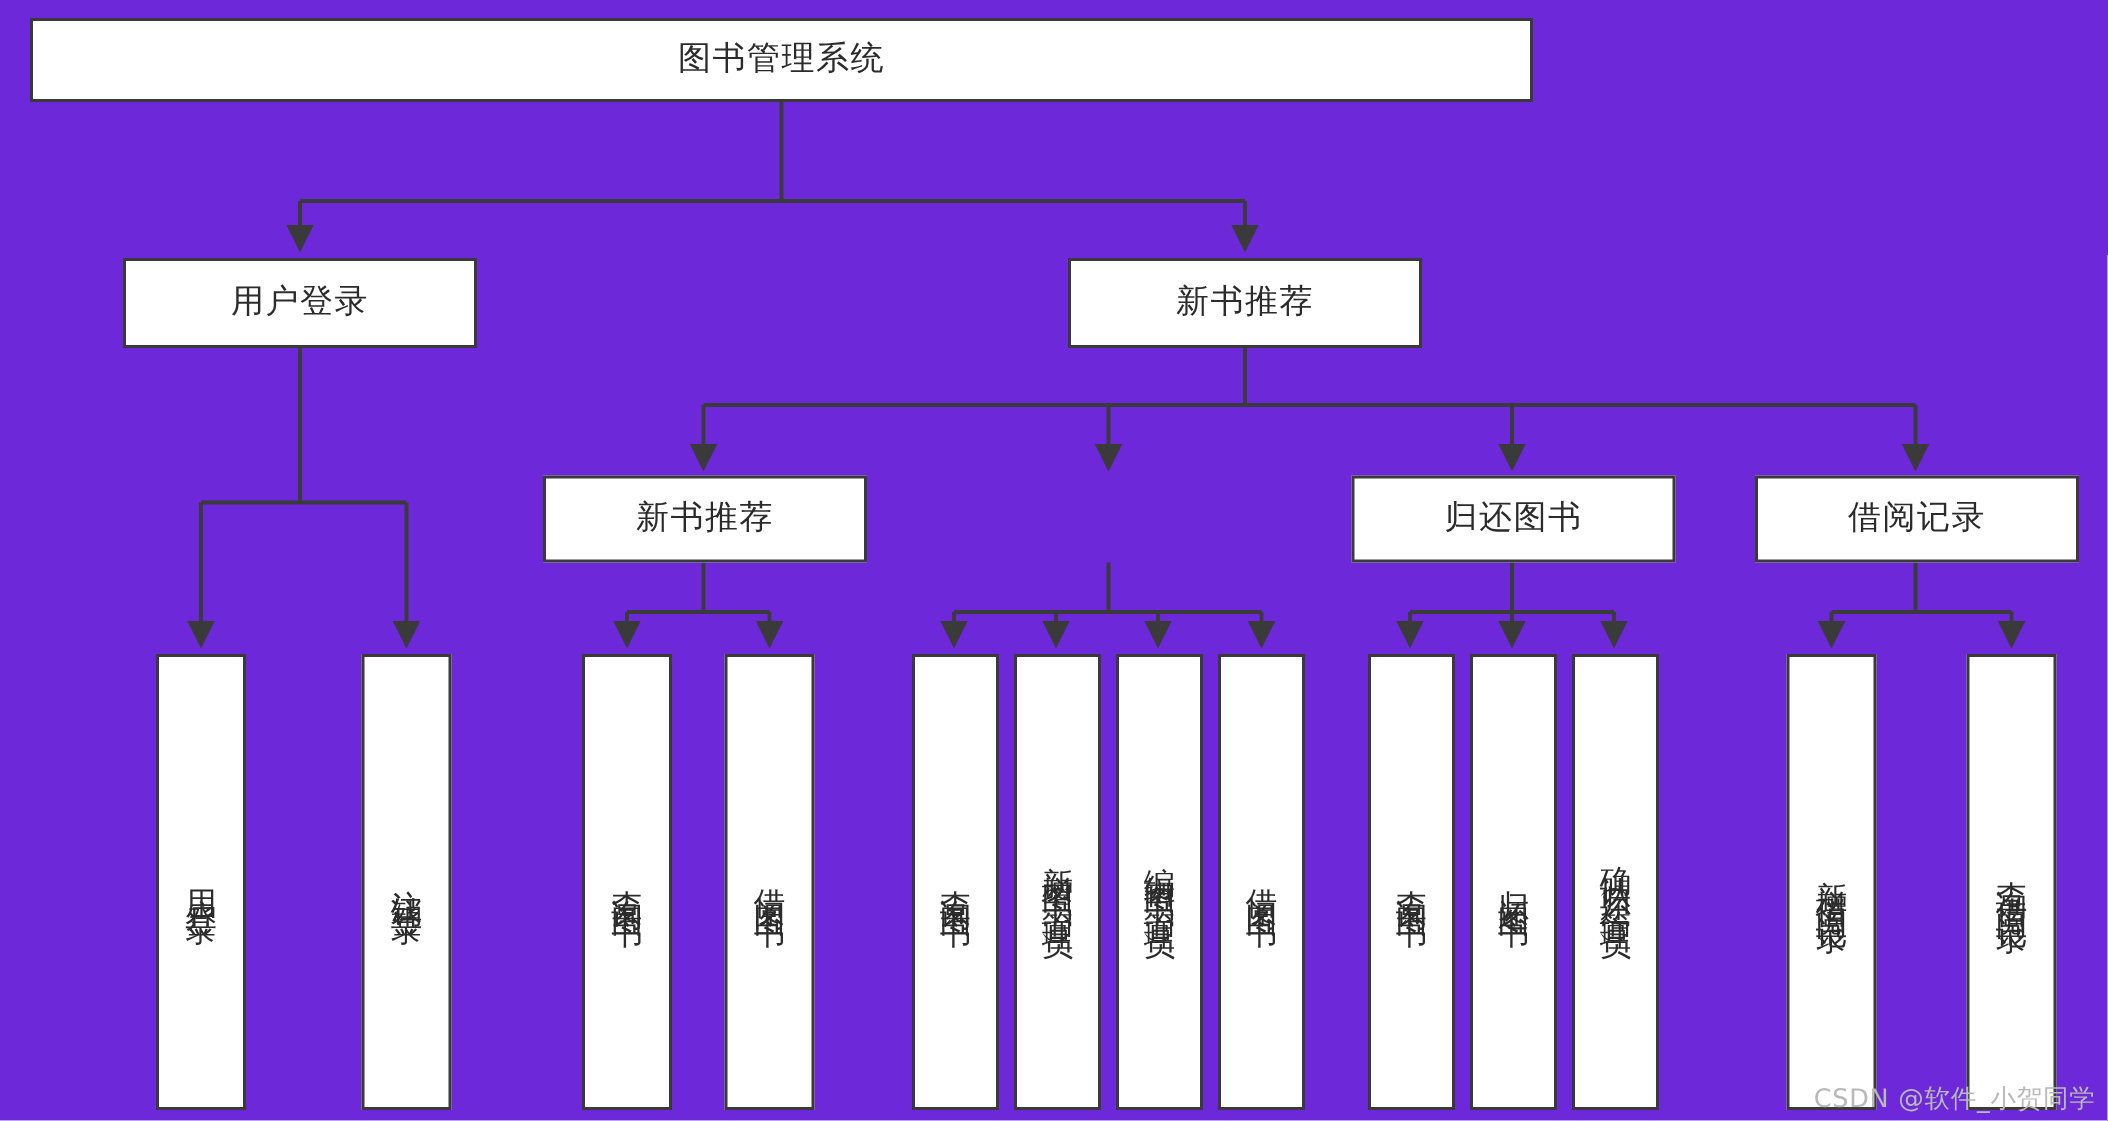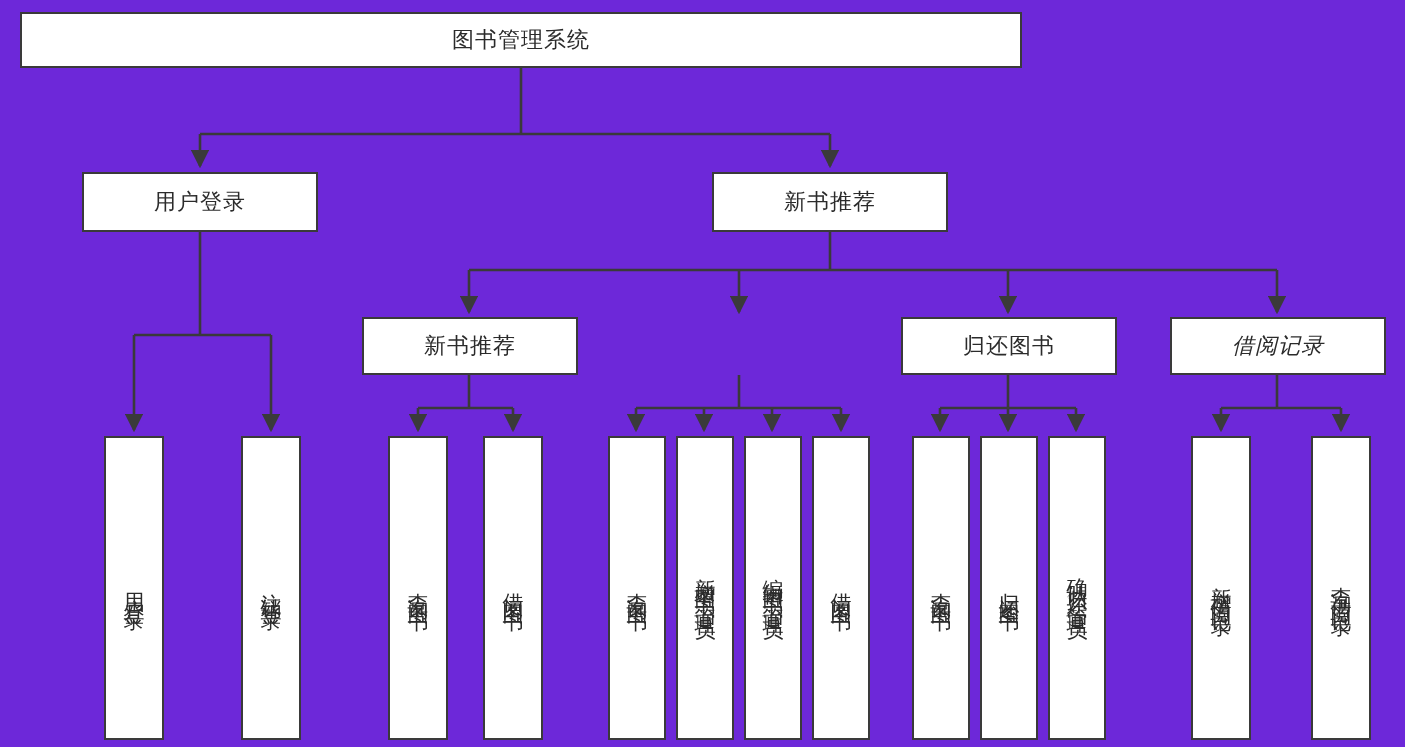--- a/index.html
+++ b/index.html
@@ -142,21 +142,21 @@
 
   <div class="node horiz" style="left:362px; top:317px; width:216px; height:58px;">
     <span class="htext">新书推荐</span>
   </div>
 
 
   <div class="node horiz" style="left:901px; top:317px; width:216px; height:58px;">
     <span class="htext">归还图书</span>
   </div>
 
-  <div class="node horiz" style="left:1170px; top:317px; width:216px; height:58px;font-style:italic;">
+  <div class="node horiz" style="left:1170px; top:317px; width:216px; height:58px;">
     <span class="htext">借阅记录</span>
   </div>
 
   <div class="node leaf" style="left:104px; top:436px; width:60px; height:304px;">
     <span class="vtext">用户登录</span>
   </div>
 
   <div class="node leaf" style="left:241px; top:436px; width:60px; height:304px;">
     <span class="vtext">注销登录</span>
   </div>
@@ -198,14 +198,15 @@
   </div>
 
   <div class="node leaf" style="left:1191px; top:436px; width:60px; height:304px;">
     <span class="vtext">新增借阅记录</span>
   </div>
 
   <div class="node leaf" style="left:1311px; top:436px; width:60px; height:304px;">
     <span class="vtext">查询借阅记录</span>
   </div>
 
+  <div id="watermark">CSDN @软件_小贺同学</div>
 
 </div>
 
 </body></html>

